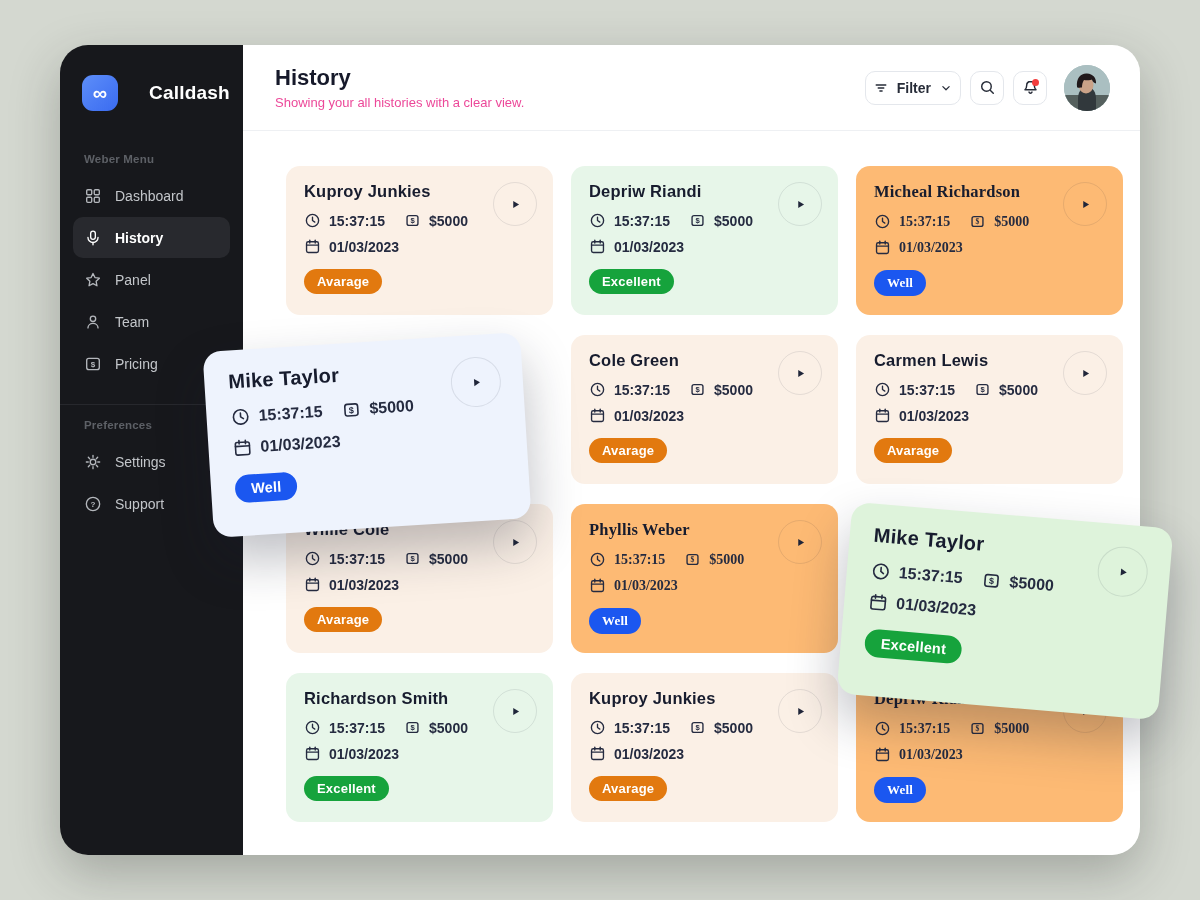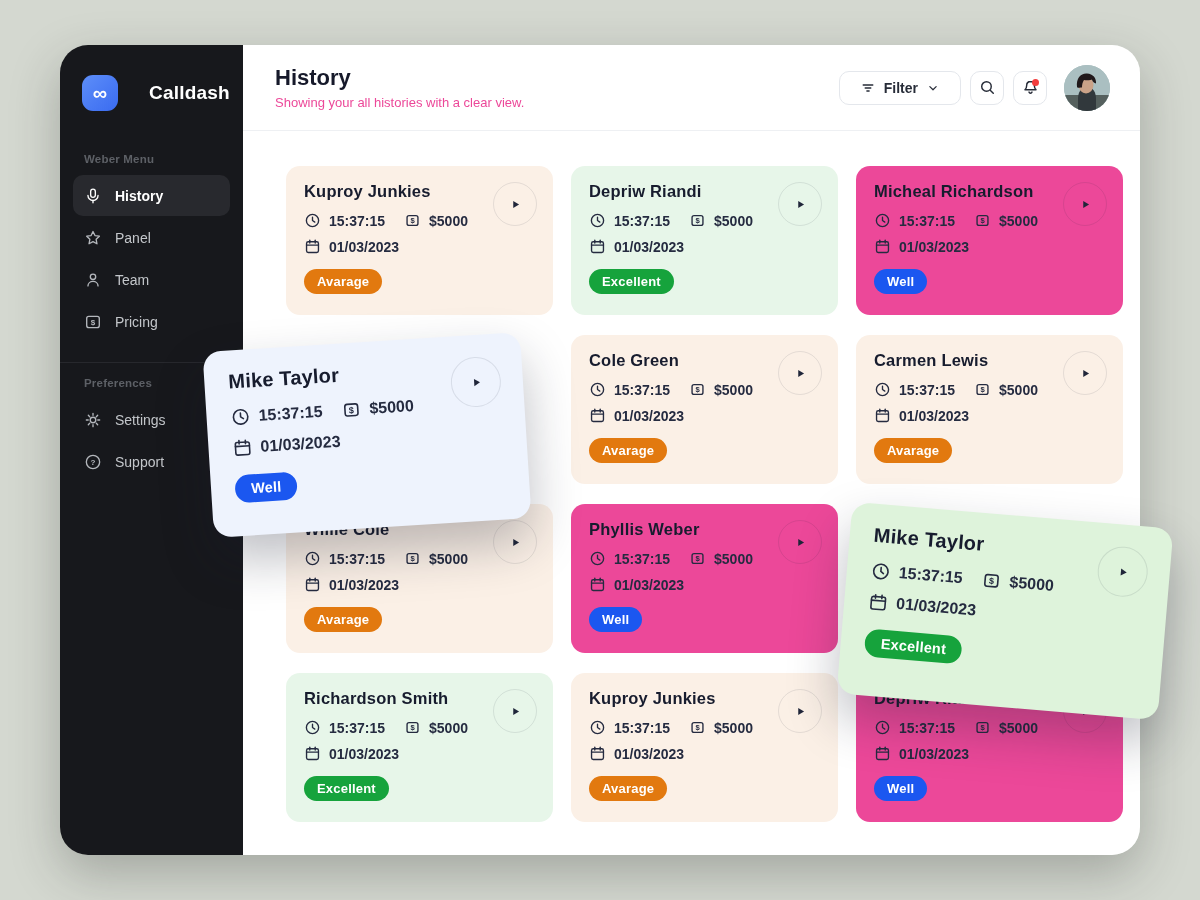--- a/index.html
+++ b/index.html
@@ -52,41 +52,41 @@
   .main-header{
     height:86px; border-bottom:1px solid #eef0f3;
     display:flex; align-items:center; padding:0 30px 0 32px;
   }
   .page-title{ font-size:22px; font-weight:700; color:#16192a; margin-bottom:4px; }
   .page-subtitle{ font-size:13px; color:#ec4899; font-weight:500; }
   .header-right{ margin-left:auto; display:flex; align-items:center; gap:9px; }
   .btn-chip{
     height:34px; border:1px solid #e4e7ec; border-radius:10px; background:#fff;
     display:flex; align-items:center; justify-content:center; gap:8px;
-    padding:0 20px; font-size:14px; font-weight:600; color:#272c38; cursor:pointer;
+    padding:0 7px; font-size:14px; font-weight:600; color:#272c38; cursor:pointer;
   }
   .btn-square{ width:34px; padding:0; position:relative; }
   .btn-chip svg{ fill:none; stroke:#272c38; stroke-width:1.7; stroke-linecap:round; stroke-linejoin:round; }
   .avatar{
     width:46px; height:46px; border-radius:50%; overflow:hidden; margin-left:8px;
     cursor:pointer; background:#a9bdbd;
   }
   .avatar svg{ width:100%; height:100%; display:block; }
   
   .grid{
     position:absolute; left:43px; top:121px;
     display:grid; grid-template-columns:repeat(3,267px);
     grid-auto-rows:149px; gap:20px 18px;
   }
   .card{
     border-radius:14px; padding:16px 18px; position:relative; cursor:pointer;
   }
   .card.tone-peach{ background:#fbf0e6; }
   .card.tone-green{ background:#e7f6e9; }
-  .card.tone-blue{ background:#ec4899; }
+  .card.tone-blue{ background:#fdba74;font-family:Liberation Serif, serif; }
   .card.tone-float-blue{ background:#eef3fd; }
   .card.tone-float-green{ background:#def3db; }
   .card.empty{ background:transparent; pointer-events:none; }
   .card-title{ font-size:16.5px; font-weight:700; color:#171c2e; margin-bottom:11px; letter-spacing:.2px; }
   .meta-row{ display:flex; align-items:center; margin-bottom:9px; }
   .meta-item{ display:flex; align-items:center; gap:8px; font-size:14px; font-weight:600; color:#252b40; }
   .meta-item + .meta-item{ margin-left:19px; }
   .meta-icon svg{ width:17px; height:17px; display:block; fill:none; stroke:#252b40; stroke-width:1.6; stroke-linecap:round; stroke-linejoin:round; }
   .meta-icon svg text{ stroke:none; fill:#252b40; font-weight:700; }
   .badge{
@@ -124,20 +124,31 @@
 
 <div class="app-frame">
 
   <aside class="sidebar">
     <div class="logo-row">
       <div class="logo-mark">∞</div>
       <div class="logo-text">Calldash</div>
     </div>
     <div class="section-label">Weber Menu</div>
     <nav>
+        <div class="nav-item">
+          <span class="nav-icon">
+            <svg viewBox="0 0 20 20">
+              <rect x="3" y="3" width="5.6" height="5.6" rx="1.2"></rect>
+              <rect x="11.4" y="3" width="5.6" height="5.6" rx="1.2"></rect>
+              <rect x="3" y="11.4" width="5.6" height="5.6" rx="1.2"></rect>
+              <rect x="11.4" y="11.4" width="5.6" height="5.6" rx="1.2"></rect>
+            </svg>
+          </span>
+          <span>Dashboard</span>
+        </div>
         <div class="nav-item active">
           <span class="nav-icon">
             <svg viewBox="0 0 20 20">
               <rect x="7.4" y="2.4" width="5.2" height="9.2" rx="2.6"></rect>
               <path d="M4.4 9.4a5.6 5.6 0 0 0 11.2 0"></path>
               <line x1="10" y1="15" x2="10" y2="17.6"></line>
             </svg>
           </span>
           <span>History</span>
         </div>

